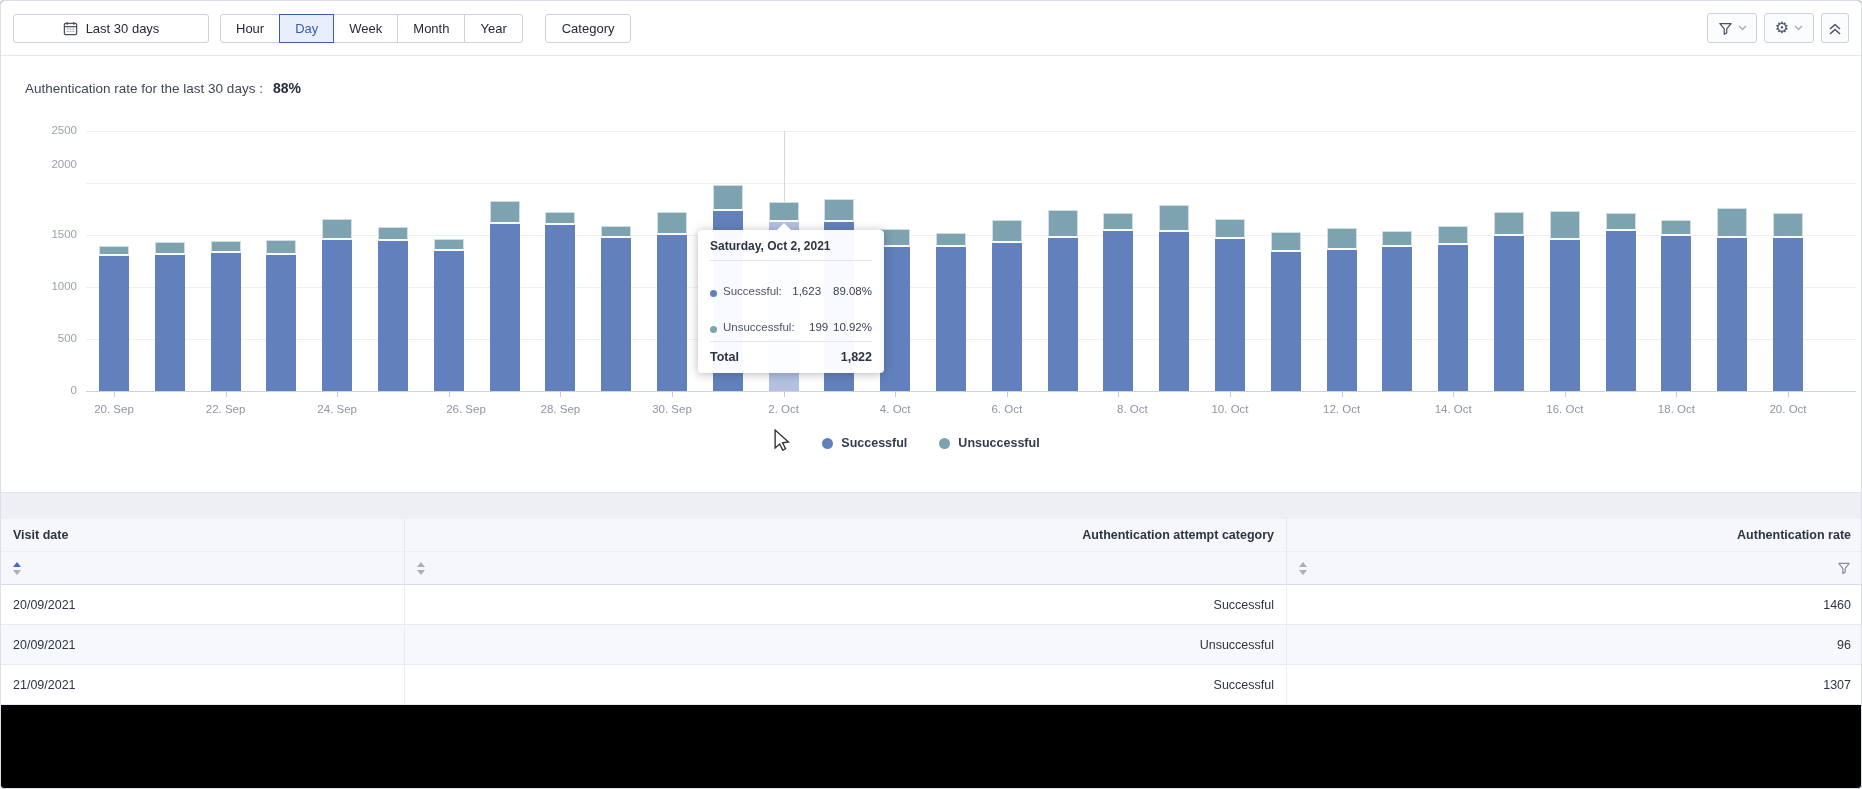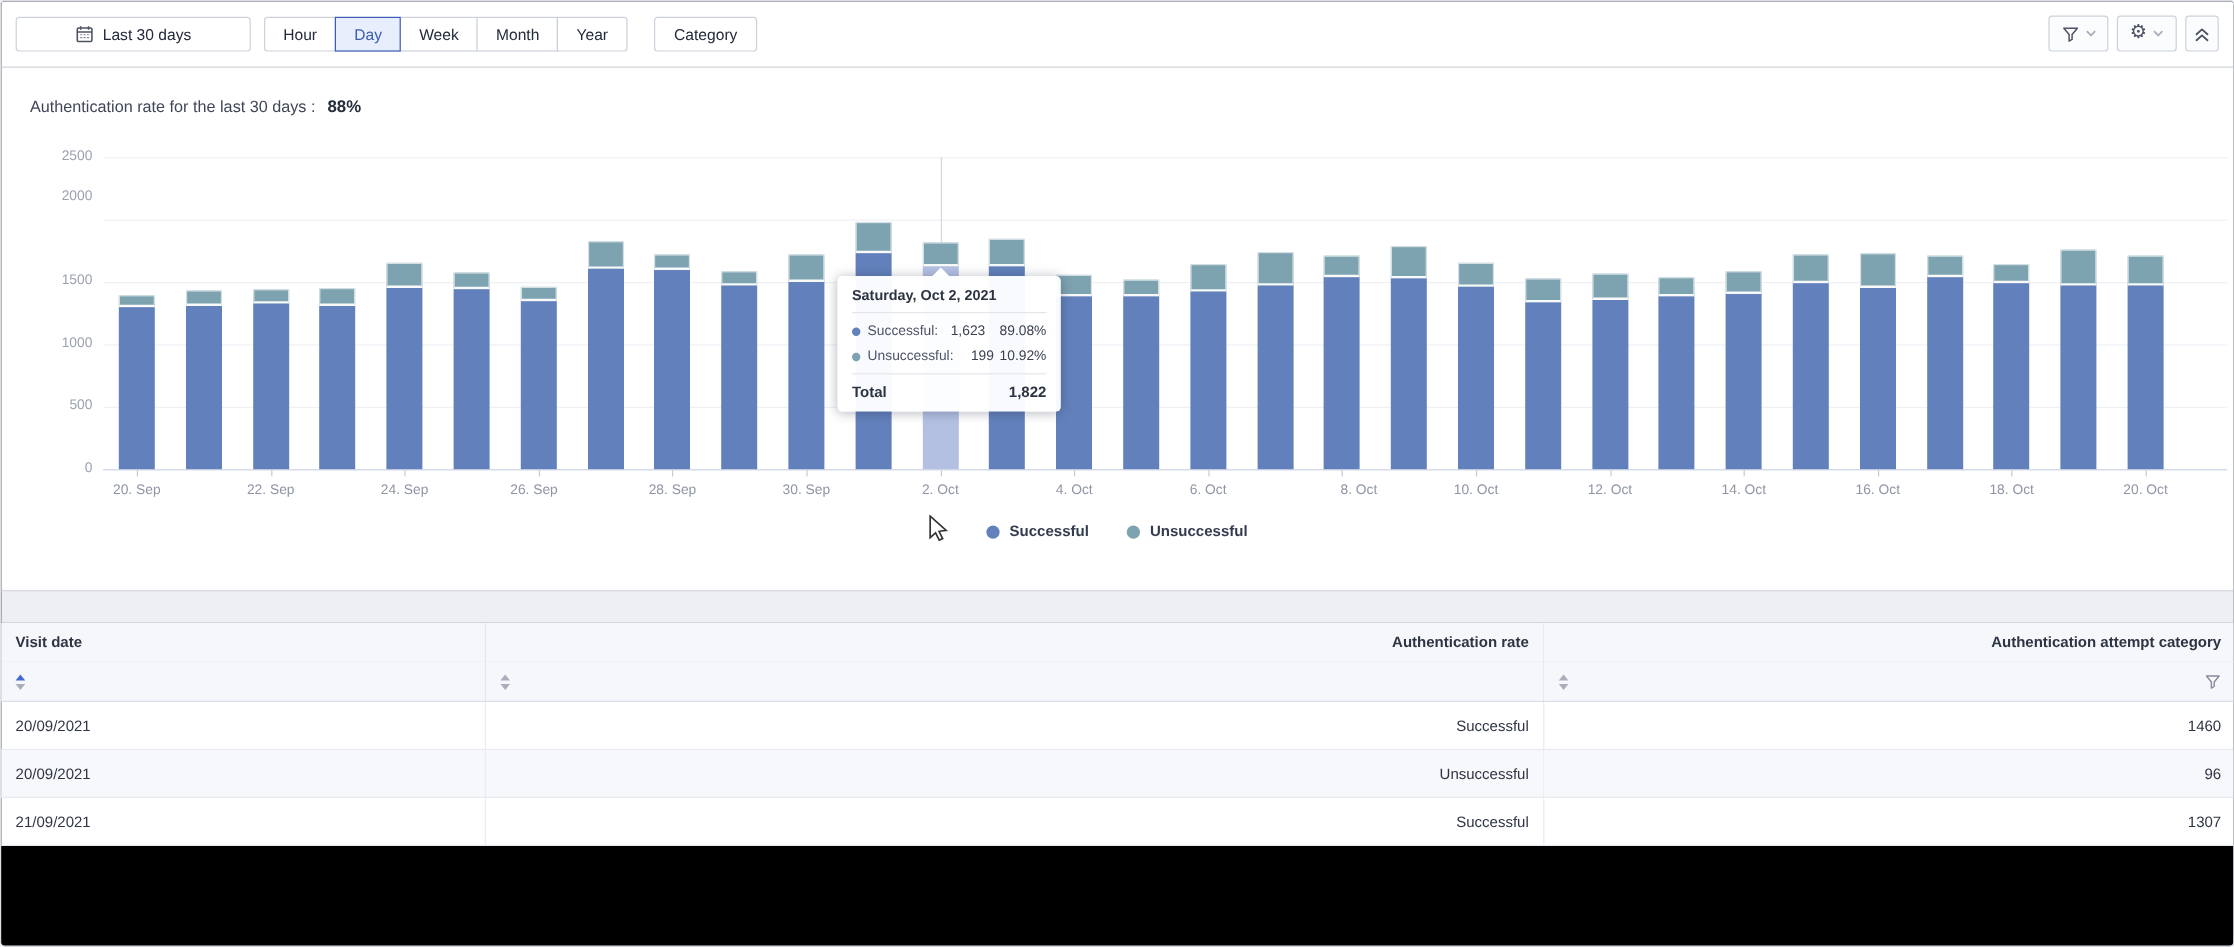--- a/index.html
+++ b/index.html
@@ -53,21 +53,21 @@
   .legend { position:absolute; top:380px; left:0; width:100%; display:flex; justify-content:center; gap:32px; align-items:center; }
   .leg-item { display:flex; align-items:center; gap:8px; font-size:12.5px; font-weight:700; color:#333b4f; cursor:pointer; }
   .leg-dot { width:11px; height:11px; border-radius:50%; }
 
   
   .tooltip { position:absolute; left:697px; top:174px; width:186px; background:rgba(255,255,255,.96);
     border-radius:4px; box-shadow:0 1px 10px rgba(40,50,70,.35); padding:9px 12px; z-index:5; font-size:11.5px; }
   .tt-arrow { position:absolute; top:-7px; left:79px; width:0; height:0;
     border-left:7px solid transparent; border-right:7px solid transparent; border-bottom:7px solid #fff; }
   .tt-title { font-weight:700; font-size:12px; color:#2c3342; padding-bottom:7px; border-bottom:1px solid #e4e6ec; }
-  .tt-row { display:flex; align-items:center; margin-top:9px; color:#4d5468; }
+  .tt-row { display:flex; align-items:flex-end; margin-top:24px; color:#4d5468; }
   .tt-dot { width:7px; height:7px; border-radius:50%; margin-right:6px; flex:none; }
   .tt-label { flex:1; }
   .tt-val { width:40px; text-align:right; color:#3a4153; }
   .tt-pct { width:52px; text-align:right; color:#3a4153; }
   .tt-total { display:flex; margin-top:8px; padding-top:8px; border-top:1px solid #e4e6ec; font-weight:700; color:#2c3342; font-size:12.5px; }
   .tt-total .tt-label { flex:1; }
 
   .gap-strip { height:27px; background:#edeff4; border-top:1px solid #e0e3ea; }
 
   
@@ -191,21 +191,21 @@
         <div class="xlab" style="left: 336.2px;">24. Sep</div>
         <div class="tickmark" style="left: 336.2px;"></div>
         <div class="bar" style="left: 321.2px; top: 163.4px; height: 171.6px;">
           <div class="seg-u" style="height: 20.28px; background: rgb(125, 162, 176);"></div>
           <div class="seg-s" style="background: rgb(98, 128, 187);"></div>
         </div>
         <div class="bar" style="left: 377px; top: 171.2px; height: 163.8px;">
           <div class="seg-u" style="height: 14.04px; background: rgb(125, 162, 176);"></div>
           <div class="seg-s" style="background: rgb(98, 128, 187);"></div>
         </div>
-        <div class="xlab" style="left: 444px;">26. Sep</div>
+        <div class="xlab" style="left: 465px;">26. Sep</div>
         <div class="tickmark" style="left: 447.8px;"></div>
         <div class="bar" style="left: 432.8px; top: 182.64px; height: 152.36px;">
           <div class="seg-u" style="height: 11.96px; background: rgb(125, 162, 176);"></div>
           <div class="seg-s" style="background: rgb(98, 128, 187);"></div>
         </div>
         <div class="bar" style="left: 488.6px; top: 144.68px; height: 190.32px;">
           <div class="seg-u" style="height: 22.88px; background: rgb(125, 162, 176);"></div>
           <div class="seg-s" style="background: rgb(98, 128, 187);"></div>
         </div>
         <div class="xlab" style="left: 559.4px;">28. Sep</div>
@@ -358,22 +358,22 @@
         <span>1,822</span>
       </div>
     </div>
   </div>
 
   <div class="gap-strip"></div>
 
   <div class="dtable">
     <div class="trow" id="thead-row">
         <div class="th">Visit date</div>
+        <div class="th align-r">Authentication attempt category</div>
         <div class="th align-r">Authentication rate</div>
-        <div class="th align-r">Authentication attempt category</div>
       </div>
     <div class="trow" id="tfilter-row">
         <div class="tf">
           <div class="sort">
             <div class="arr-up active"></div>
             <div class="arr-dn"></div>
           </div>
         </div>
         <div class="tf">
           <div class="sort">

